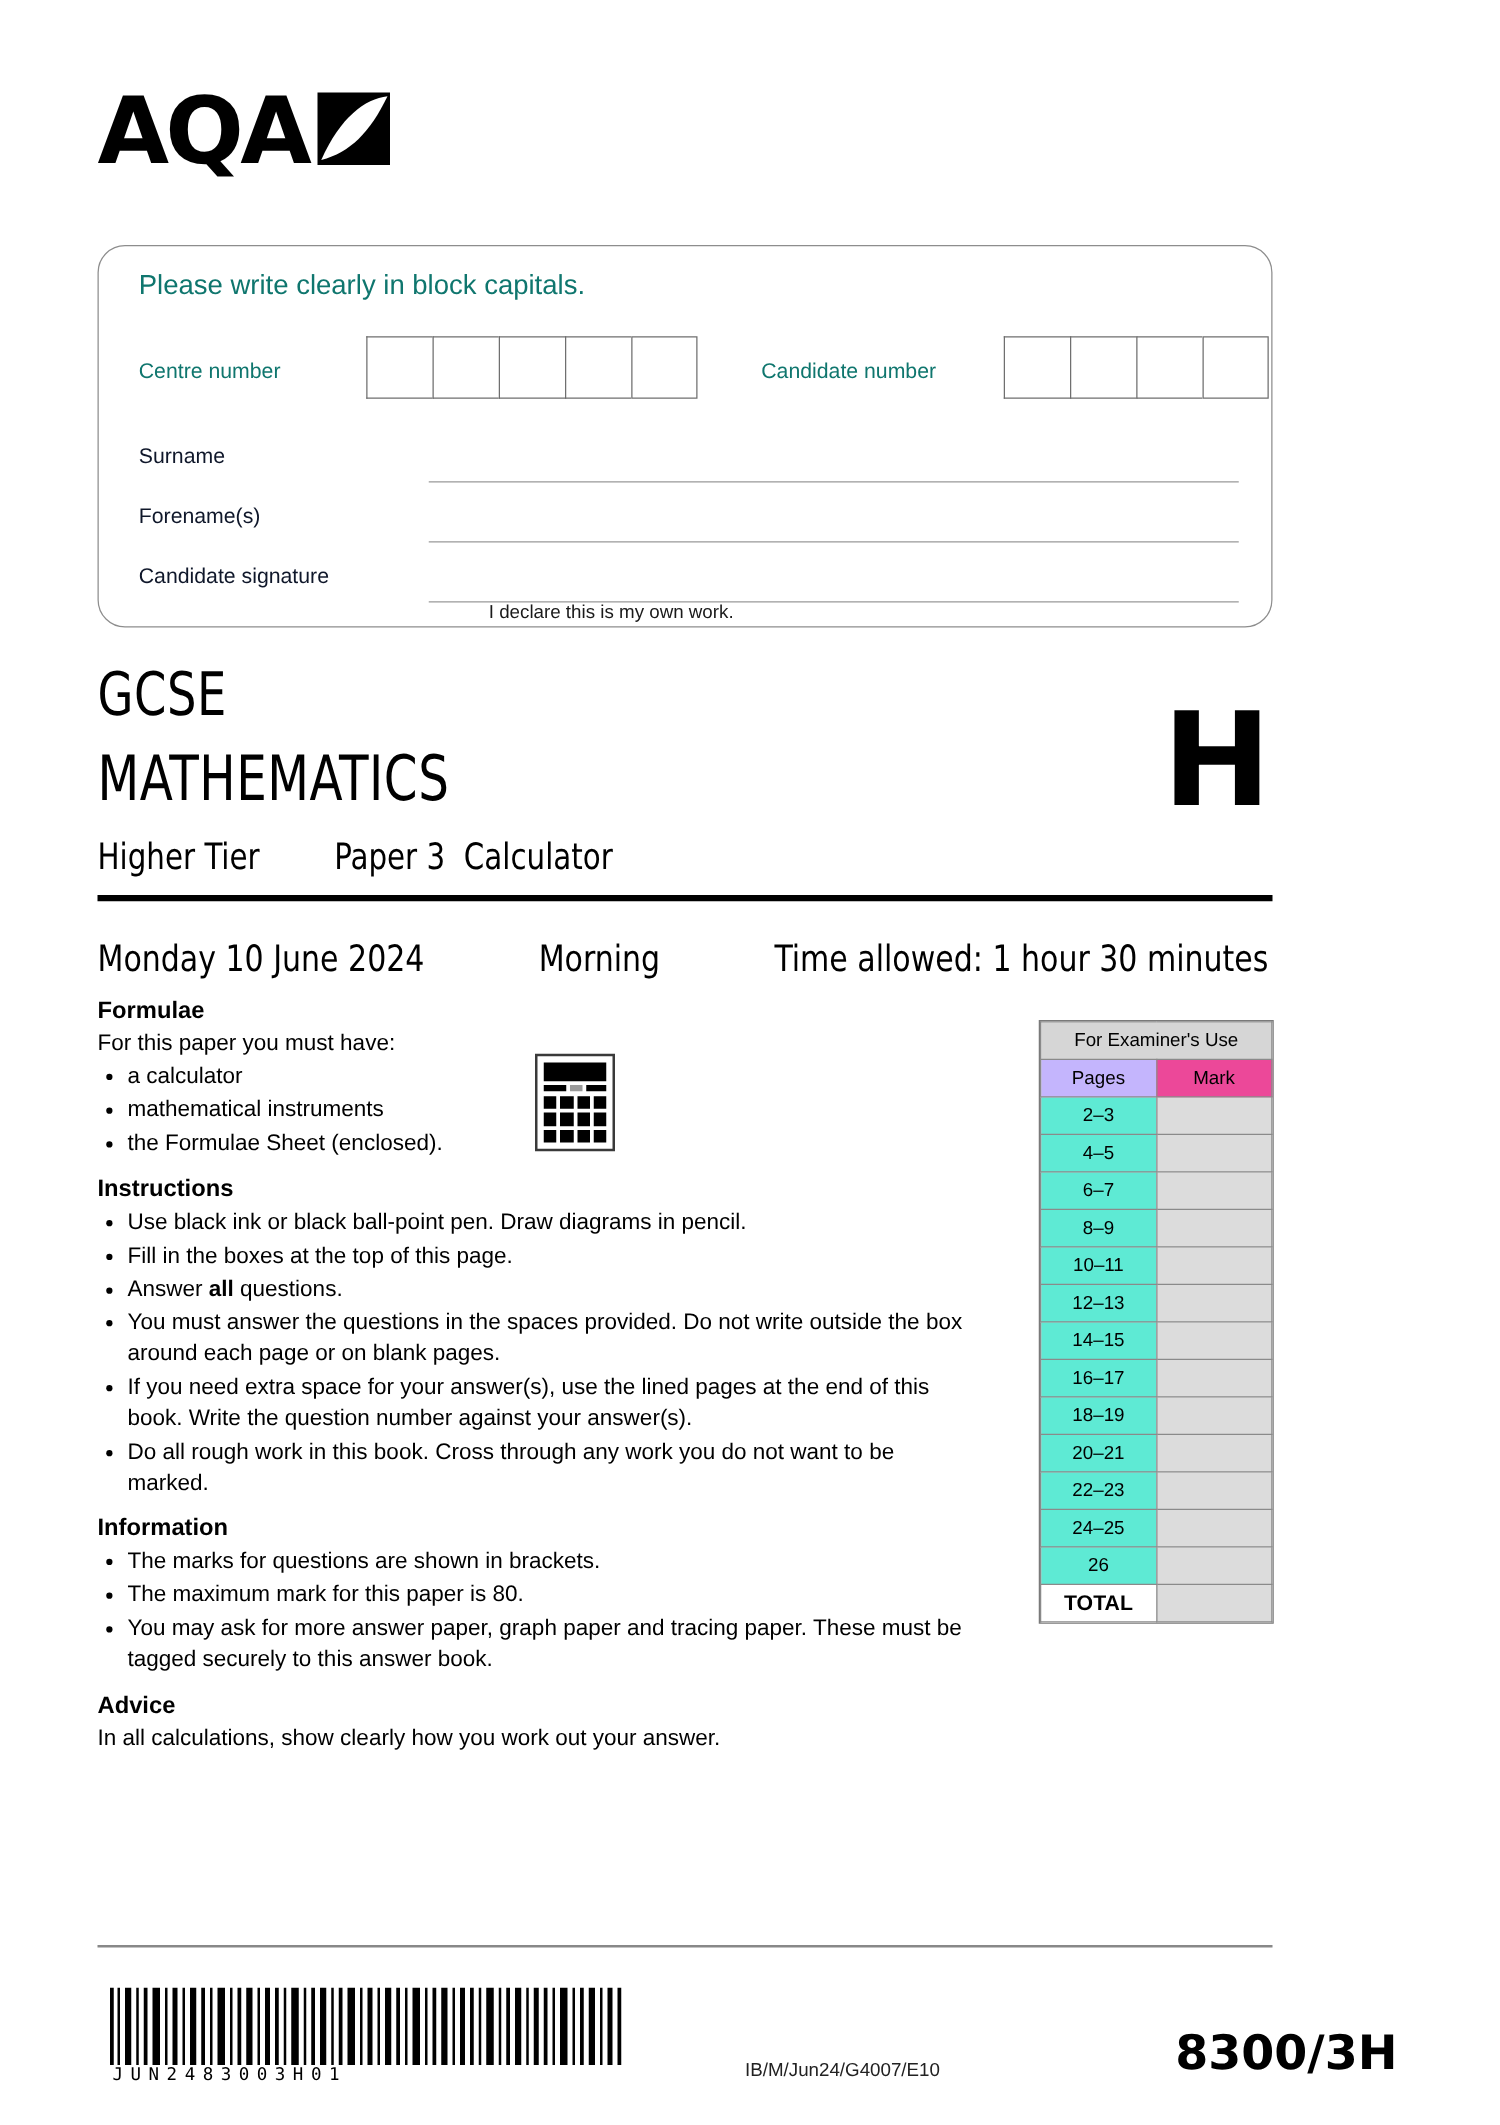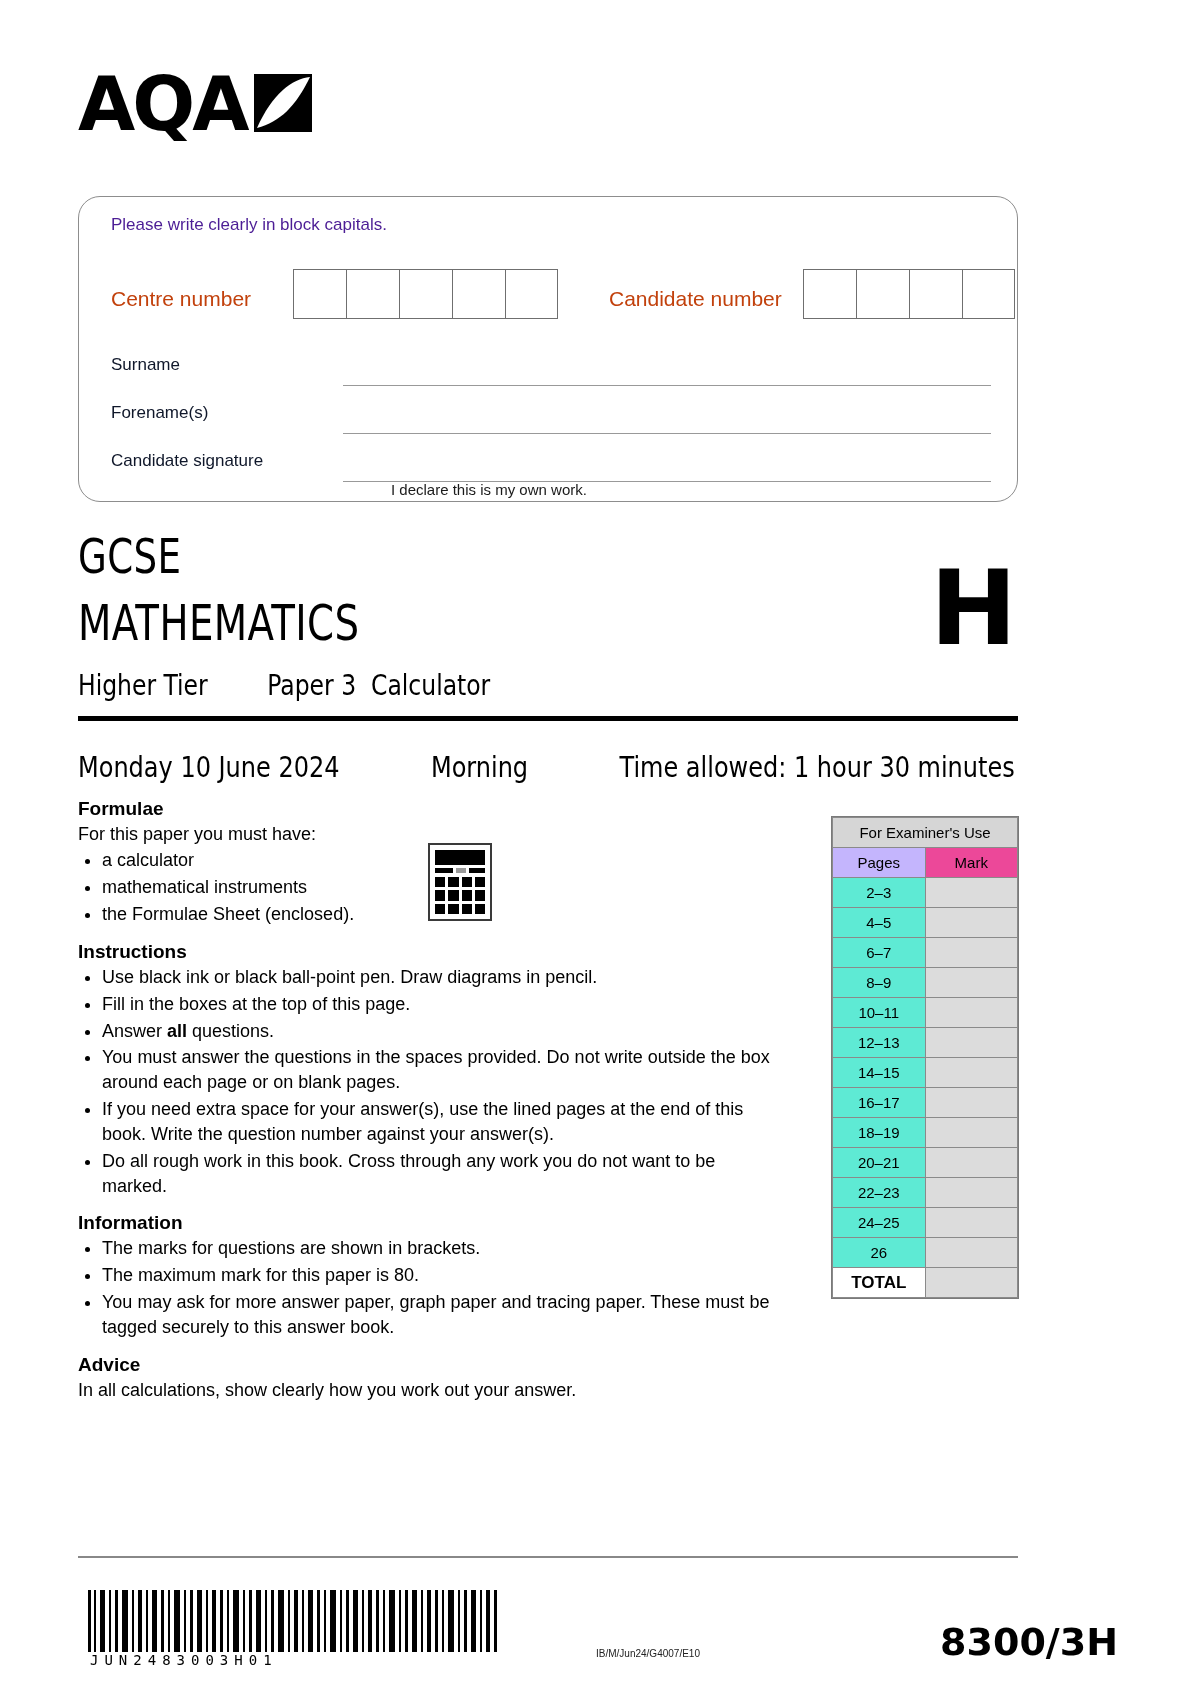--- a/index.html
+++ b/index.html
@@ -29,24 +29,24 @@
   
   .details-box {
     position: absolute; left: 78px; top: 196px;
     width: 940px; height: 306px;
     border: 1.5px solid #8d8d8d;
     border-radius: 22px;
     background: #fff;
   }
   .details-instruction {
     position: absolute; left: 32px; top: 18px;
-    font-size: 17px; color: #4c1d95;
+    font-size: 22px; color: #0f766e;
   }
   .row-centre { position: absolute; left: 32px; top: 72px; width: 900px; height: 56px; }
-  .lbl { font-size: 21px; color: #c2410c; }
+  .lbl { font-size: 17px; color: #0f766e; }
   .centre-label { position: absolute; left: 0; top: 18px; }
   .boxes { position: absolute; display: flex; }
   .cell { width: 53px; height: 50px; border: 1.2px solid #6f6f6f; border-right: none; background: #fff; }
   .cell:last-child { border-right: 1.2px solid #6f6f6f; }
   .centre-boxes { left: 182px; top: 0; }
   .cand-label { position: absolute; left: 498px; top: 18px; }
   .cand-boxes { left: 692px; top: 0; }
 
   .name-row { position: absolute; left: 32px; width: 880px; height: 48px; }
   .name-row .lbl2 { position: absolute; left: 0; top: 8px; font-size: 17px; color: #0f172a; }
@@ -151,21 +151,21 @@
     border-top: 2px solid #888;
   }
   .barcode { position: absolute; left: 84px; top: 1590px; width: 420px; height: 62px; }
   .barcode-digits {
     position: absolute; left: 90px; top: 1652px;
     font-family: "DejaVu Sans Mono", monospace;
     font-size: 14px; letter-spacing: 6px;
   }
   .ref-code {
     position: absolute; left: 596px; top: 1648px;
-    font-size: 10px; color: #222;
+    font-size: 15px; color: #222;
   }
   .paper-code {
     position: absolute; right: 82px; top: 1620px;
     font-family: "DejaVu Sans", sans-serif;
     font-size: 38px; font-weight: 700;
   }
 </style>
 </head>
 <body>
 

